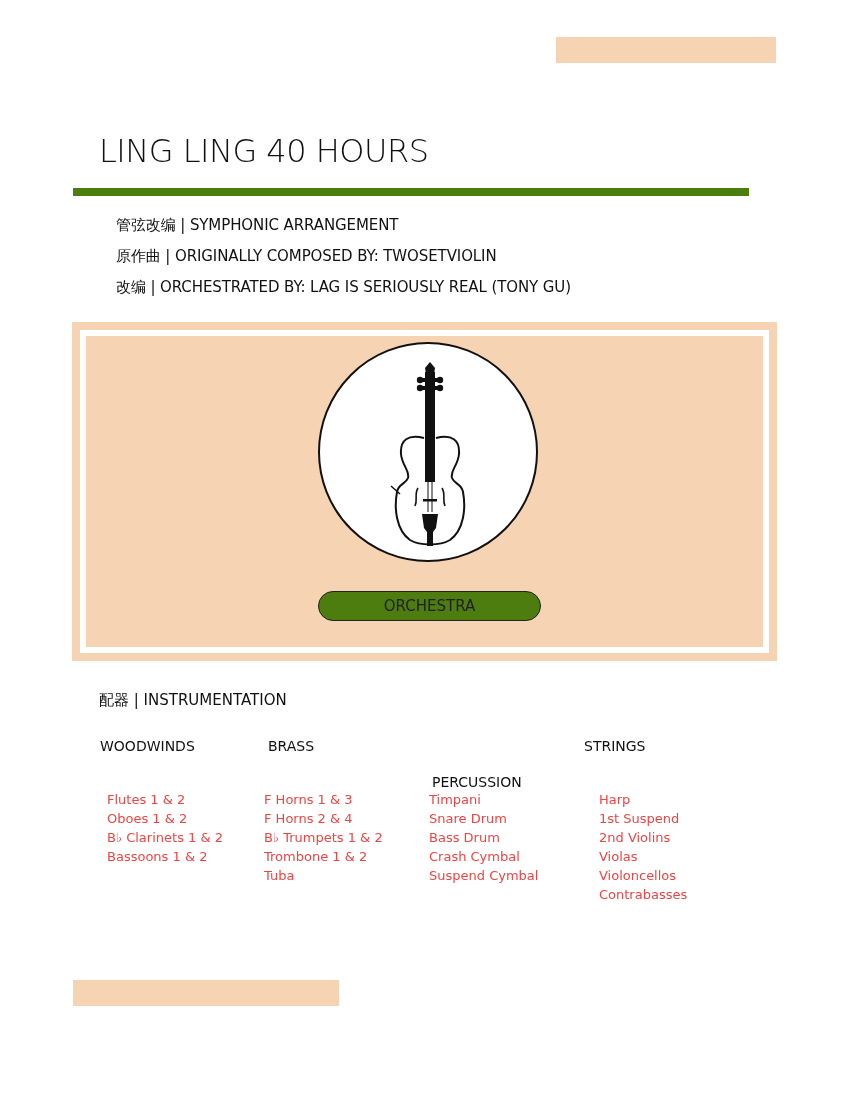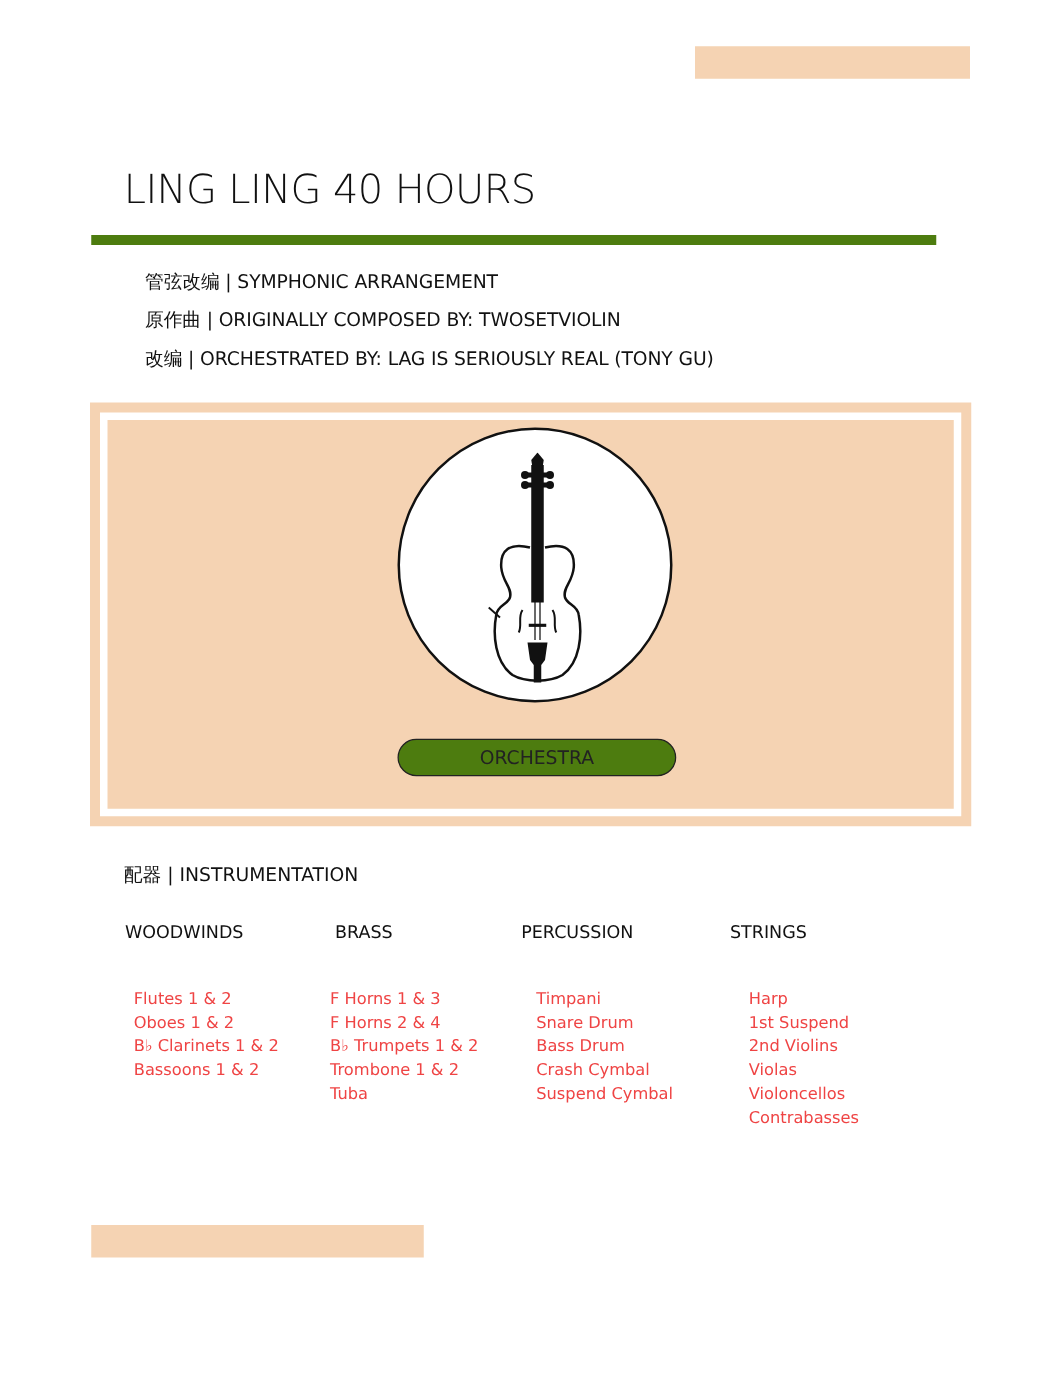--- a/index.html
+++ b/index.html
@@ -73,21 +73,21 @@
 
   <path d="M34 152 L50 152 L48 166 L45 170 L45 184 L39 184 L39 170 L36 166 Z" fill="#111"></path>
 </svg>
 
 <div class="abs orange" id="orch-btn">ORCHESTRA</div>
 
 <div class="abs" id="instr-head">配器 | INSTRUMENTATION</div>
 
 <div class="abs col-head" style="left:100px;">WOODWINDS</div>
 <div class="abs col-head" style="left:253px;margin-left:15px;">BRASS</div>
-<div class="abs col-head" style="left:417px;">PERCUSSION</div>
+<div class="abs col-head" style="left:432px;margin-top:36px;">PERCUSSION</div>
 <div class="abs col-head" style="left:584px;">STRINGS</div>
 
 <ul class="abs col-list" style="left:107px;">
   <li>Flutes 1 &amp; 2</li>
   <li>Oboes 1 &amp; 2</li>
   <li>B♭ Clarinets 1 &amp; 2</li>
   <li>Bassoons 1 &amp; 2</li>
 </ul>
 <ul class="abs col-list" style="left:264px;">
   <li>F Horns 1 &amp; 3</li>

